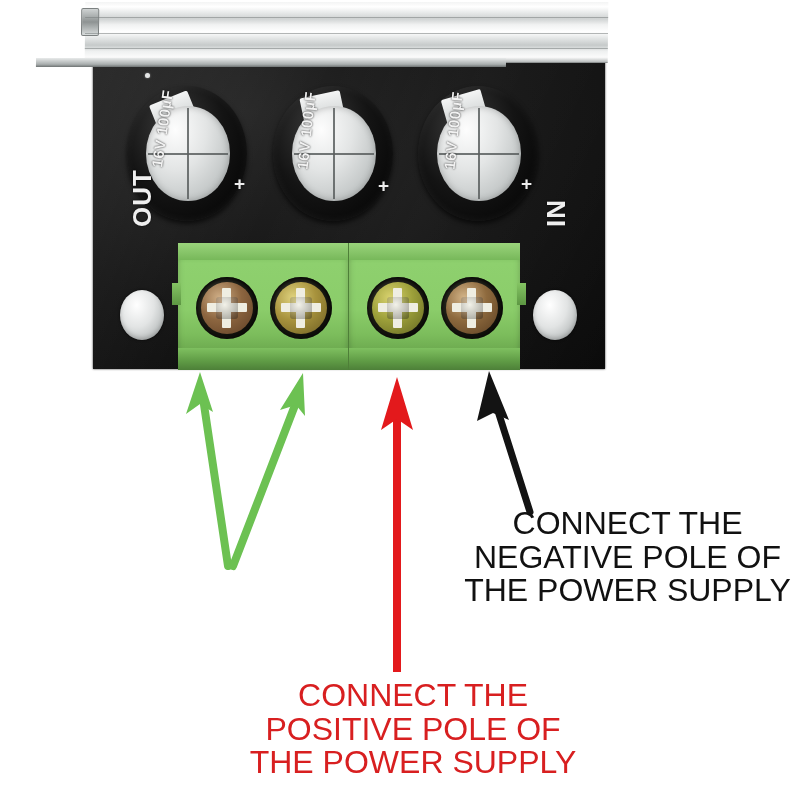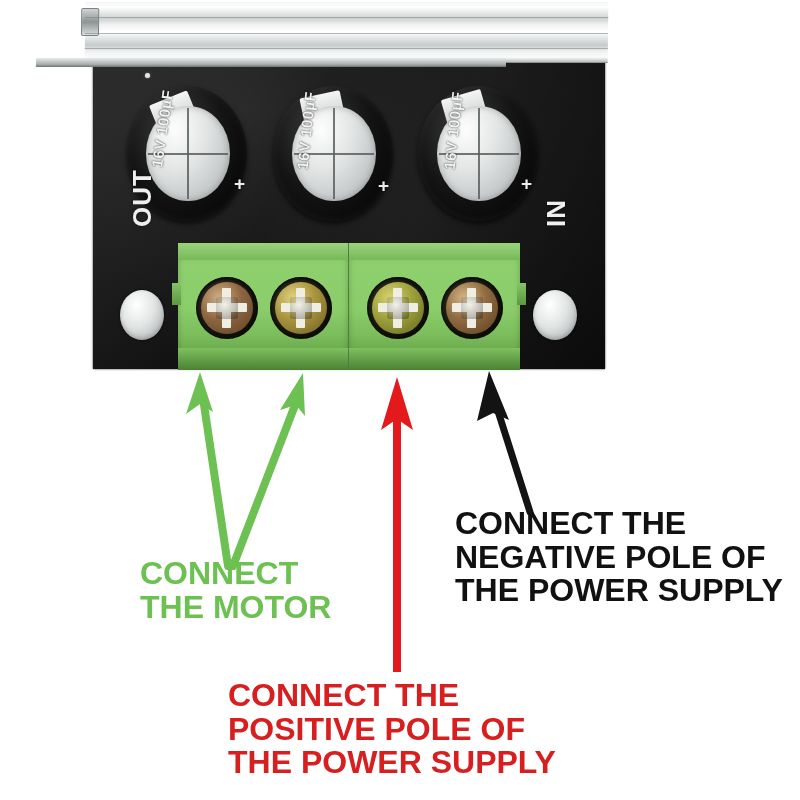--- a/index.html
+++ b/index.html
@@ -125,22 +125,22 @@
   .ph1{left:50%;top:12%;width:9px;height:76%;margin-left:-4.5px;}
   .ph2{top:50%;left:12%;height:9px;width:76%;margin-top:-4.5px;}
   .ph-core{
     position:absolute;left:28%;top:28%;width:44%;height:44%;border-radius:3px;
     background:radial-gradient(circle at 40% 35%, rgba(255,255,255,.25), rgba(0,0,0,.35));
   }
 
   
   #overlay{position:absolute;left:0;top:0;width:800px;height:800px;}
   .note{
-    position:absolute;text-align:left;line-height:1.05;
-    font-family:"Liberation Sans",sans-serif;font-weight:700;white-space:pre-line;
+    position:absolute;text-align:center;line-height:1.05;
+    font-family:"Liberation Sans",sans-serif;font-weight:400;white-space:pre-line;
   }
   #note-motor{color:#6cc152;font-size:32px;left:140px;top:557px;width:240px;}
   #note-neg{color:#111111;font-size:32px;left:455px;top:507px;width:345px;}
   #note-pos{color:#d81f20;font-size:32px;left:228px;top:679px;width:370px;}
 </style>
 </head>
 <body>
 
 <div id="stage">
 
@@ -252,22 +252,20 @@
       <path d="M397,672 L397,415" stroke="#e3191c" stroke-width="8" stroke-linecap="butt" fill="none"></path>
       <path d="M397,377 L413,430 L397,419 L381,430 Z" fill="#e3191c"></path>
     </g>
 
     <g>
       <path d="M530,512 L497,408" stroke="#131313" stroke-width="7" stroke-linecap="round" fill="none"></path>
       <path d="M489,371 L509,420 L493,413 L477,421 Z" fill="#131313"></path>
     </g>
   </svg>
 
-  <div class="note" id="note-motor">CONNECT
-THE MOTOR</div>
   <div class="note" id="note-neg">CONNECT THE
 NEGATIVE POLE OF
 THE POWER SUPPLY</div>
   <div class="note" id="note-pos">CONNECT THE
 POSITIVE POLE OF
 THE POWER SUPPLY</div>
 
 </div>
 
 </body></html>

